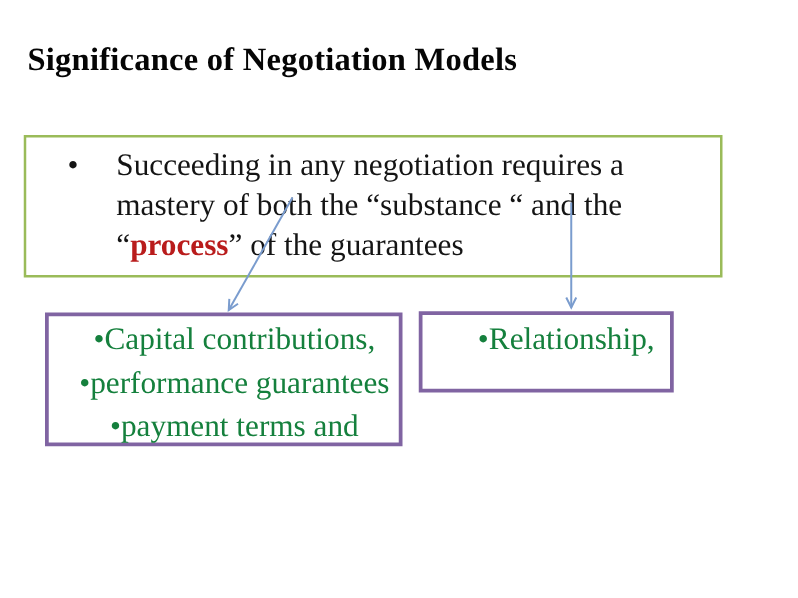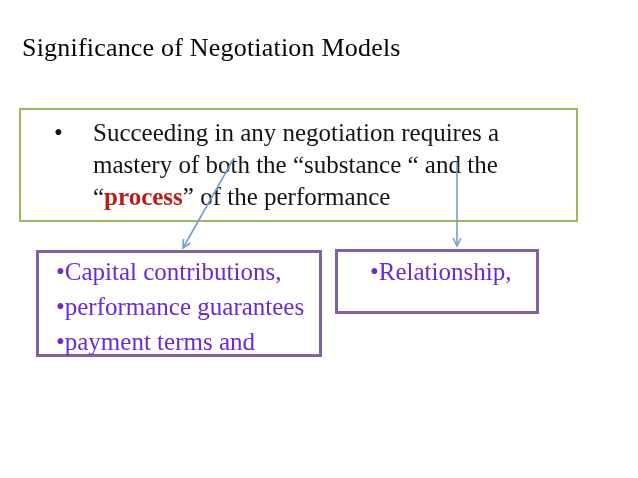--- a/index.html
+++ b/index.html
@@ -15,21 +15,21 @@
     overflow: hidden;
     font-family: "Liberation Serif", serif;
     color: #121212;
   }
   .slide-title {
     position: absolute;
     left: 22px;
     top: 33px;
     margin: 0;
     font-size: 26px;
-    font-weight: normal;
+    font-weight: bold;
     letter-spacing: 0.2px;
     color: #050505;
     white-space: nowrap;
   }
   .green-box {
     position: absolute;
     left: 19px;
     top: 108px;
     width: 559px;
     height: 114px;
@@ -60,21 +60,22 @@
     color: #b91c1c;
     font-weight: bold;
   }
   .purple-box {
     position: absolute;
     border: 3px solid #8064a2;
     box-sizing: border-box;
     background: #ffffff;
     font-size: 25px;
     line-height: 35px;
-    color: #6d28d9;
+    color: #15803d;
+    text-align: center;
   }
   .purple-box.left {
     left: 36px;
     top: 250px;
     width: 286px;
     height: 107px;
     padding: 1px 0 0 17px;
   }
   .purple-box.right {
     left: 335px;
@@ -105,21 +106,21 @@
 
 <div class="slide">
 
   <h1 class="slide-title">Significance of Negotiation Models</h1>
 
   <div class="green-box">
     <span class="bullet">•</span>
     <div class="para">
       <div class="ln">Succeeding in any negotiation requires a</div>
       <div class="ln">mastery of both the “substance “ and the</div>
-      <div class="ln"><span>“</span><span class="red-word">process</span><span>” of the performance</span></div>
+      <div class="ln"><span>“</span><span class="red-word">process</span><span>” of the guarantees</span></div>
     </div>
   </div>
 
   <svg class="connectors" viewBox="0 0 638 478" xmlns="http://www.w3.org/2000/svg">
     <defs>
       <marker id="arrowhead" viewBox="0 0 12 12" refX="10" refY="6" markerWidth="12" markerHeight="12" markerUnits="userSpaceOnUse" orient="auto">
         <path d="M2,2 L10,6 L2,10" fill="none" stroke="#7a9cce" stroke-width="1.6"></path>
       </marker>
     </defs>
     <line class="connector-line" x1="234" y1="158" x2="183" y2="248" marker-end="url(#arrowhead)"></line>

